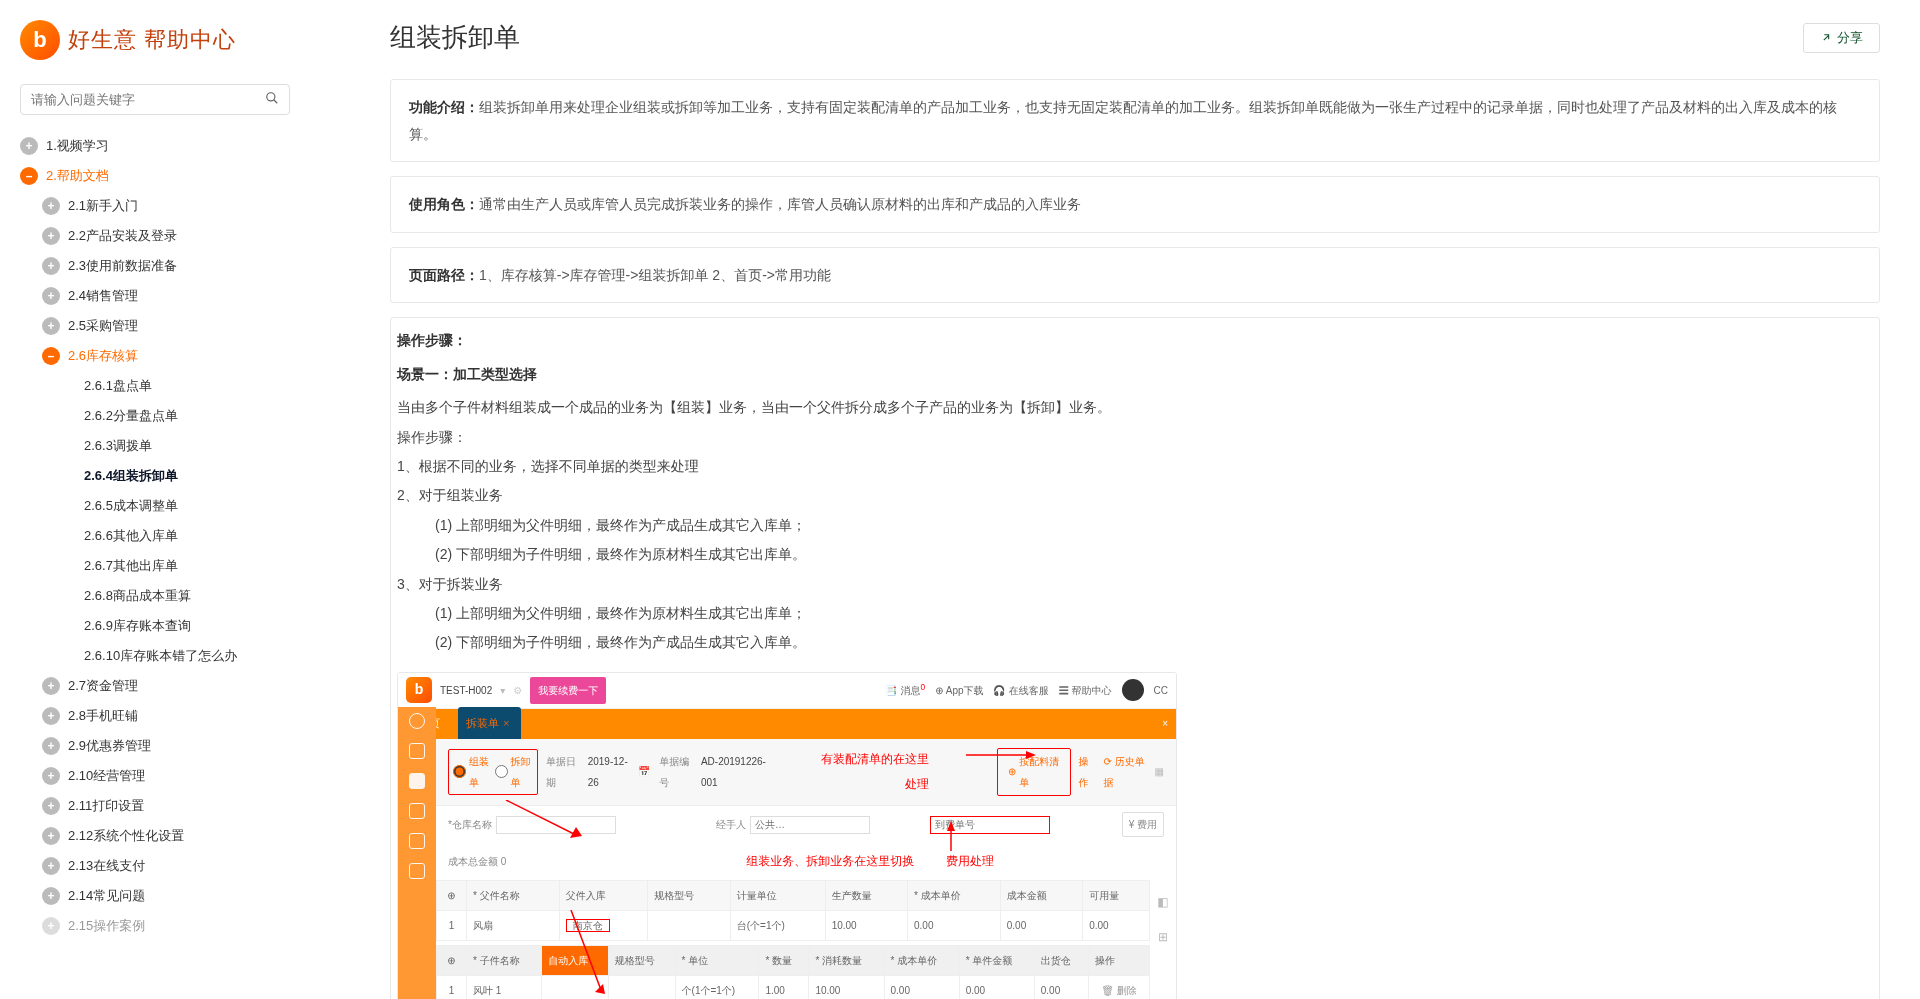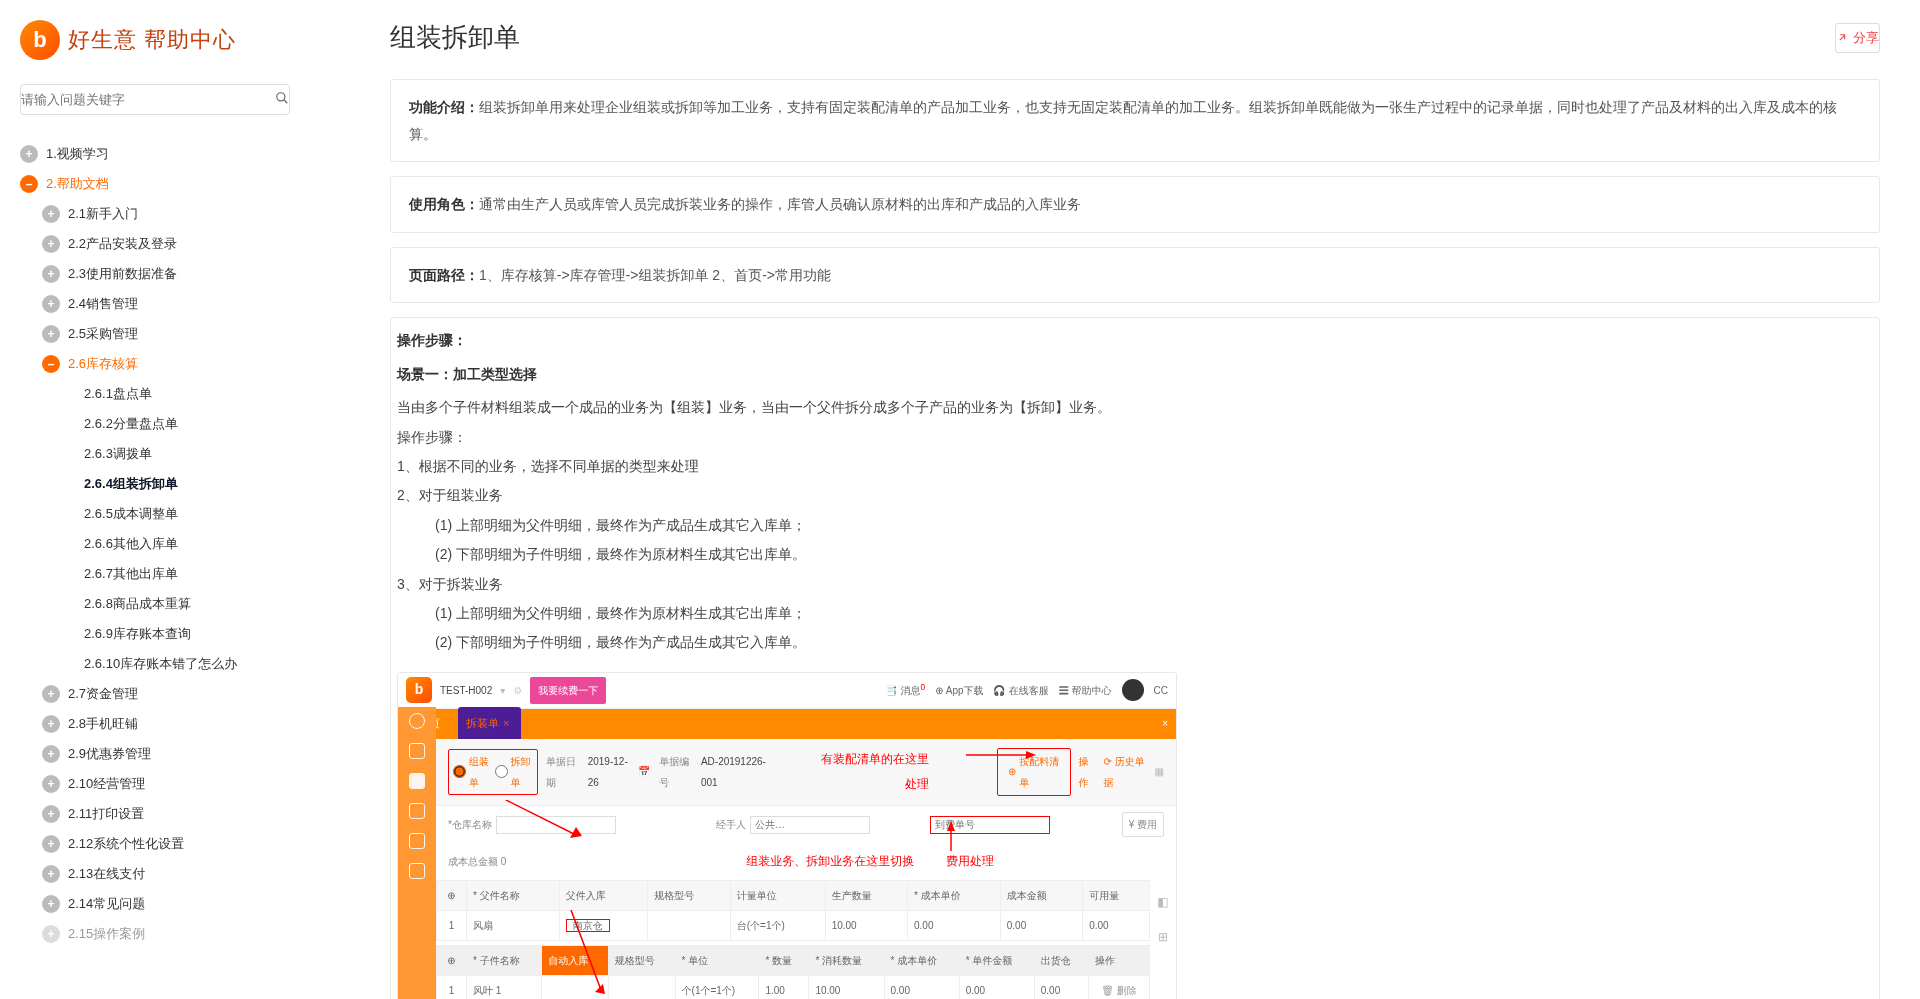--- a/index.html
+++ b/index.html
@@ -2,53 +2,53 @@
 <html><head>
 <meta charset="utf-8">
 <style>
 * { margin: 0; padding: 0; box-sizing: border-box; }
 body { font-family: "Microsoft YaHei", Arial, sans-serif; font-size: 13px; color: #444; background: #fff; }
 .layout { display: flex; width: 1920px; min-height: 999px; }
 .sidebar { width: 310px; flex-shrink: 0; padding: 20px 20px 0 20px; background: #fff; }
 .logo-row { display: flex; align-items: center; margin-bottom: 24px; }
 .logo-circle { width: 40px; height: 40px; border-radius: 50%; background: linear-gradient(135deg,#ff8a00,#ff4d00); display:flex; align-items:center; justify-content:center; color:#fff; font-weight:bold; font-size:22px; margin-right:8px; }
 .logo-title { font-size: 22px; color:#c2410c; font-weight: 400; letter-spacing: 1px; }
-.search-box { border:1px solid #ddd; border-radius:4px; display:flex; align-items:center; padding:6px 0; margin-bottom:24px; }
+.search-box { border:1px solid #ddd; border-radius:4px; display:flex; align-items:center; padding:6px 10px; margin-bottom:16px; }
 .search-box input { border:none; outline:none; flex:1; font-size:13px; color:#999; background:transparent; }
 .search-box .search-icon { color:#666; font-size:14px; }
 .nav ul { list-style:none; }
 .nav li { padding: 6px 0; }
 .nav-item { display:flex; align-items:center; cursor:pointer; color:#333; }
 .nav-item .toggle { width:18px; height:18px; border-radius:50%; margin-right:8px; display:flex; align-items:center; justify-content:center; font-size:12px; font-weight:bold; color:#fff; }
 .toggle.plus { background:#bbb; }
 .toggle.minus { background:#ff6a00; }
 .nav-item.level2 { padding-left: 22px; }
 .nav-item.level3 { padding-left: 64px; }
 .nav-item.active { color:#0f172a;font-weight:bold; }
 .nav-item.current-section { color:#ff6a00; }
 .main { flex:1; background:#fff; padding: 20px 40px 0 80px; overflow:hidden; position:relative; }
 .title-row { display:flex; align-items:center; justify-content:space-between; margin-bottom:24px; }
 .page-title { font-size: 26px; color:#333; font-weight:500; }
-.share-btn { border:1px solid #ddd; border-radius:3px; padding:5px 0; font-size:13px; color:#ef4444; cursor:pointer; display:flex; align-items:center; gap:4px; }
+.share-btn { border:1px solid #ddd; border-radius:3px; padding:5px 16px; font-size:13px; color:#14532d; cursor:pointer; display:flex; align-items:center; gap:4px; }
 .card { border:1px solid #e8e8e8; border-radius:3px; padding:14px 18px; margin-bottom:14px; line-height:1.9; color:#555; font-size:14px; }
 .card strong { color:#333; font-weight:600; }
 .content-body { padding: 4px 6px; line-height:2.1; font-size:14px; color:#444; }
 .content-body .heading { font-weight:600; color:#333; margin:4px 0; }
 .content-body .indent { padding-left: 38px; }
 .screenshot-embed { margin-top:14px; border:1px solid #e8e8e8; border-radius:3px; overflow:hidden; width: 780px; background:#fff; font-size:10px; position:relative; }
 .embed-top { background:#fff; display:flex; align-items:center; justify-content:space-between; padding:4px 8px; border-bottom:1px solid #eee; }
 .embed-logo { width:26px; height:26px; border-radius:5px; background:linear-gradient(135deg,#ff8a00,#ff4d00); display:flex; align-items:center; justify-content:center; color:#fff; font-size:14px; font-weight:bold; }
 .embed-orange-btn { background:#ec4899; color:#fff; padding:3px 8px; border-radius:2px; font-size:10px; }
 .embed-top-right { display:flex; align-items:center; gap:10px; color:#666; font-size:10px; }
 .embed-avatar { width:22px; height:22px; border-radius:50%; background:#333; }
 .embed-navbar { background:#ff8a00; height:30px; display:flex; align-items:center; padding:0 8px; gap:6px; }
 .embed-sidebar-strip { position:absolute; left:0; top:34px; bottom:0; width:38px; background:#ff9833; display:flex; flex-direction:column; align-items:center; padding-top:6px; gap:14px; }
 .embed-sideicon { width:16px; height:16px; border:1.5px solid #fff; border-radius:3px; opacity:0.9; }
 .embed-tab { color:#fff; padding:5px 12px; font-size:11px; border-radius:3px 3px 0 0; }
-.embed-tab.active { background:#4c1d95; color:#ff6a00;padding-left:8px; }
+.embed-tab.active { background:#0c4a6e; color:#ff6a00;padding-left:8px; }
 .embed-tab .x { margin-left:4px; opacity:0.8; }
 .embed-body { margin-left:38px; padding:0; position:relative; }
 .embed-toolbar { background:#f7f7f7; padding:8px 12px; display:flex; align-items:center; gap:8px; border-bottom:1px solid #eee; position:relative; }
 .pill { border:1px solid #ff6a00; color:#ff6a00; padding:2px 10px; border-radius:10px; font-size:10px; display:inline-flex; align-items:center; gap:3px; }
 .pill input { accent-color:#ff6a00; }
 .pill.redbox { border:1.5px solid red; border-radius:2px; padding:1px 4px; }
 .tb-label { color:#888; font-size:10px; }
 .link-orange { color:#ff6a00; }
 .redtext { color:red; font-size:12px; font-weight:500;text-align:right; }
 .embed-row2 { padding:6px 12px 12px; position:relative; display:flex; align-items:center; }

